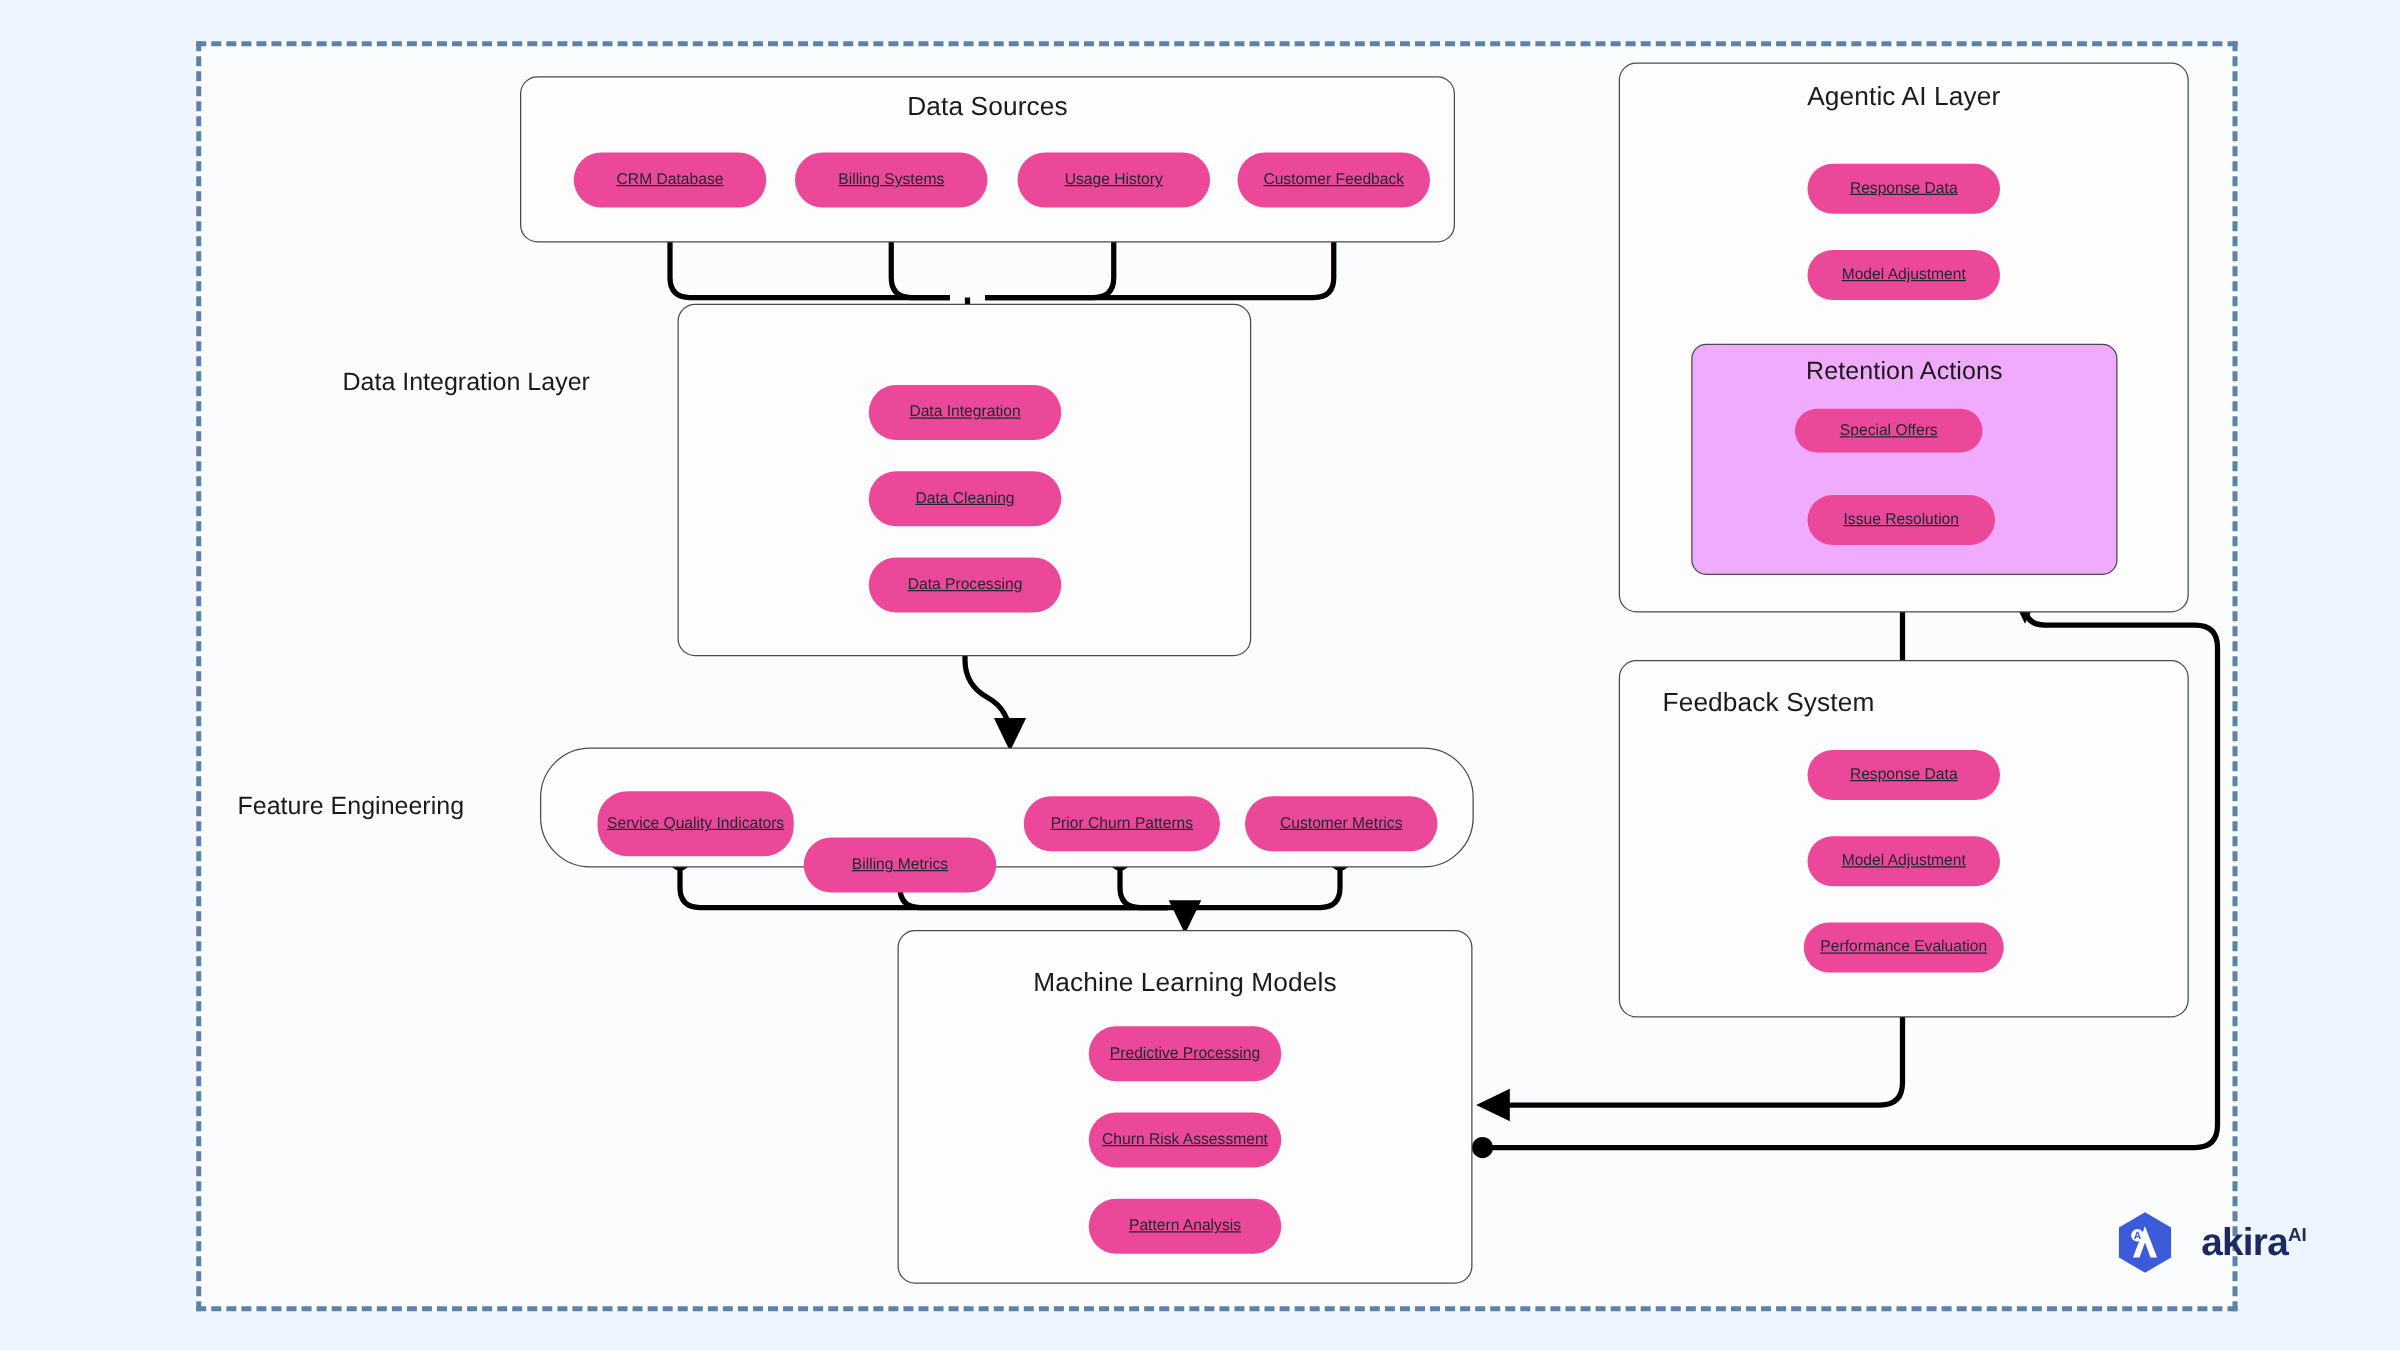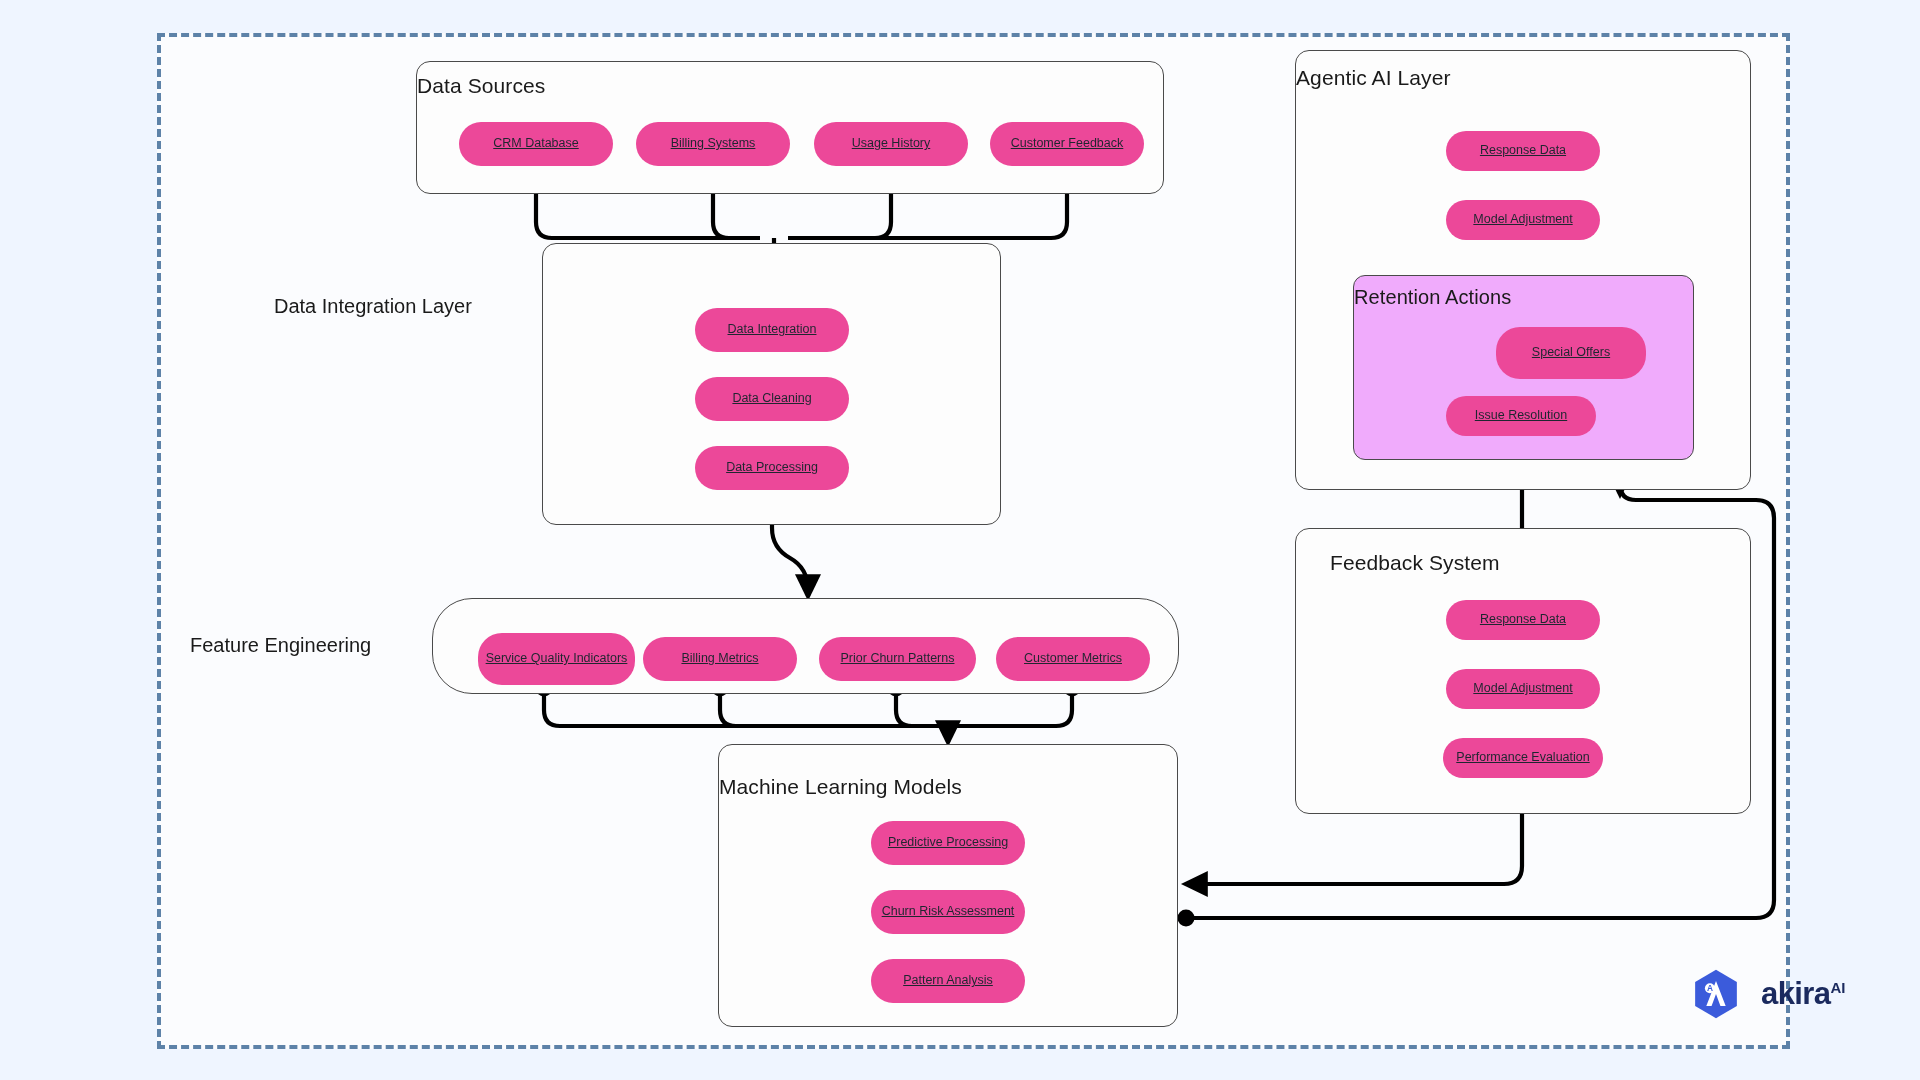--- a/index.html
+++ b/index.html
@@ -52,20 +52,21 @@
   }
   .group-box.inner {
     background: #f0abfc;
     border-radius: 12px;
   }
 
   .group-title {
     position: absolute;
     left: 0;
     right: 0;
+    text-align: center;
     font-size: 21px;
     color: #1a1a1a;
     font-family: "Liberation Sans", sans-serif;
     font-weight: 400;
     letter-spacing: .1px;
     white-space: nowrap;
   }
   .group-title.left-aligned {
     text-align: left;
     left: 34px;
@@ -215,41 +216,41 @@
   <div class="pill" style="left:814px; top:122px; width:154px; height:44px;">Usage History</div>
   <div class="pill" style="left:990px; top:122px; width:154px; height:44px;">Customer Feedback</div>
 
   <div class="group-box" style="left:542px; top:243px; width:459px; height:282px;"></div>
   <div class="pill" style="left:695px; top:308px; width:154px; height:44px;">Data Integration</div>
   <div class="pill" style="left:695px; top:377px; width:154px; height:44px;">Data Cleaning</div>
   <div class="pill" style="left:695px; top:446px; width:154px; height:44px;">Data Processing</div>
 
   <div class="group-box" style="left:432px; top:598px; width:747px; height:96px; border-radius:40px;"></div>
   <div class="pill" style="left:465px; top:633px; width:157px; height:52px;margin-left:13px;">Service Quality Indicators</div>
-  <div class="pill" style="left:643px; top:637px; width:154px; height:44px;">Billing Metrics</div>
+  <div class="pill" style="left:643px; top:670px; width:154px; height:44px;">Billing Metrics</div>
   <div class="pill" style="left:819px; top:637px; width:157px; height:44px;text-align:center;">Prior Churn Patterns</div>
   <div class="pill" style="left:996px; top:637px; width:154px; height:44px;">Customer Metrics</div>
 
   <div class="group-box" style="left:718px; top:744px; width:460px; height:283px;">
     <div class="group-title" style="top:30px;">Machine Learning Models</div>
   </div>
   <div class="pill" style="left:871px; top:821px; width:154px; height:44px;">Predictive Processing</div>
   <div class="pill" style="left:871px; top:890px; width:154px; height:44px;">Churn Risk Assessment</div>
   <div class="pill" style="left:871px; top:959px; width:154px; height:44px;">Pattern Analysis</div>
 
   <div class="group-box" style="left:1295px; top:50px; width:456px; height:440px;">
     <div class="group-title" style="top:15px;">Agentic AI Layer</div>
   </div>
   <div class="pill" style="left:1446px; top:131px; width:154px; height:40px;">Response Data</div>
   <div class="pill" style="left:1446px; top:200px; width:154px; height:40px;">Model Adjustment</div>
 
   <div class="group-box inner" style="left:1353px; top:275px; width:341px; height:185px;">
     <div class="group-title" style="top:10px; font-size:20px;">Retention Actions</div>
   </div>
-  <div class="pill" style="left:1496px; top:327px; width:150px; height:52px;">Special Offers</div>
+  <div class="pill" style="left:1436px; top:327px; width:150px; height:35px;">Special Offers</div>
   <div class="pill" style="left:1446px; top:396px; width:150px; height:40px;">Issue Resolution</div>
 
   <div class="group-box" style="left:1295px; top:528px; width:456px; height:286px;">
     <div class="group-title left-aligned" style="top:22px;">Feedback System</div>
   </div>
   <div class="pill" style="left:1446px; top:600px; width:154px; height:40px;">Response Data</div>
   <div class="pill" style="left:1446px; top:669px; width:154px; height:40px;">Model Adjustment</div>
   <div class="pill" style="left:1443px; top:738px; width:160px; height:40px;">Performance Evaluation</div>
 
   <div id="brand-logo">

